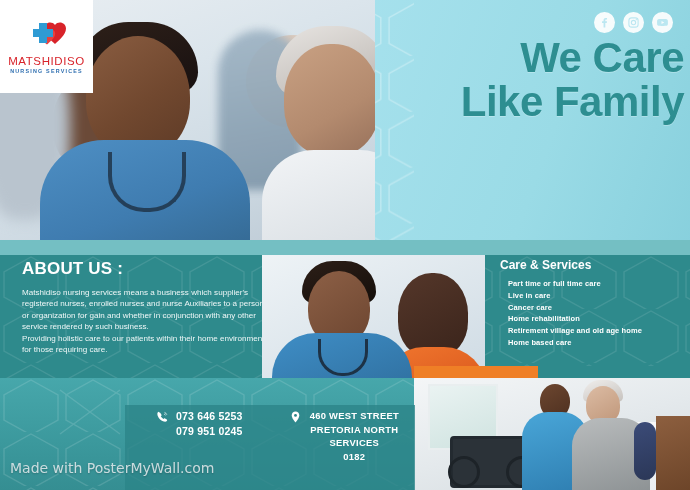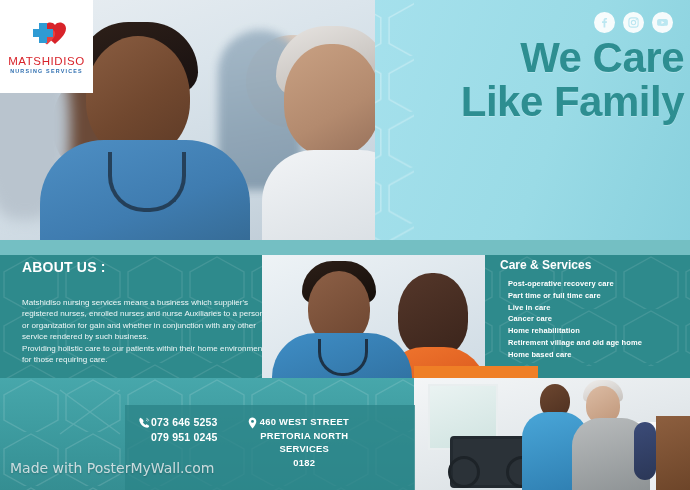--- a/index.html
+++ b/index.html
@@ -187,23 +187,23 @@
 
   .about-block {
     position: absolute;
     left: 22px; top: 259px;
     width: 244px;
     z-index: 3;
   }
   .about-title {
     color: #ffffff;
     font-weight: bold;
-    font-size: 14px;
+    font-size: 17px;
     letter-spacing: .2px;
-    margin-bottom: 22px;
+    margin-bottom: 8px;
   }
   .about-body {
     color: #eef7f7;
     font-size: 8.1px;
     line-height: 1.42;
     white-space: pre-line;
   }
 
   .mid-photo {
     position: absolute;
@@ -396,21 +396,23 @@
     position: absolute;
     left: 125px; top: 405px;
     width: 290px; height: 85px;
     background: rgba(44,132,136,.80);
     z-index: 6;
     display: flex;
     align-items: flex-start;
   }
   .contact-col {
     display: flex;
-    padding-top: 10px;
+    gap: 7px;
+    padding-top: 4px;
+    margin-left: 18px;
   }
   .contact-col.phone { padding-left: 12px; }
   .contact-col.addr  { padding-left: 28px; }
   .c-icon {
     flex: 0 0 auto;
     width: 14px;
     padding-top: 1px;
   }
   .c-lines { color: #ffffff; }
   .c-lines .ln {
@@ -527,21 +529,20 @@
     <div class="mp-pat-body"></div>
     <div class="mp-nurse-hair"></div>
     <div class="mp-nurse-head"></div>
     <div class="mp-nurse-body"></div>
     <div class="mp-steth"></div>
   </div>
 
   <div class="services-block">
     <div class="services-title">Care &amp; Services</div>
     <ul class="services-list">
-      <li>Post-operative recovery care</li>
       <li>Part time or full time care</li>
       <li>Live in care</li>
       <li>Cancer care</li>
       <li>Home rehabilitation</li>
       <li>Retirement village and old age home</li>
       <li>Home based care</li>
     </ul>
   </div>
 
   <div class="band-bottom">

